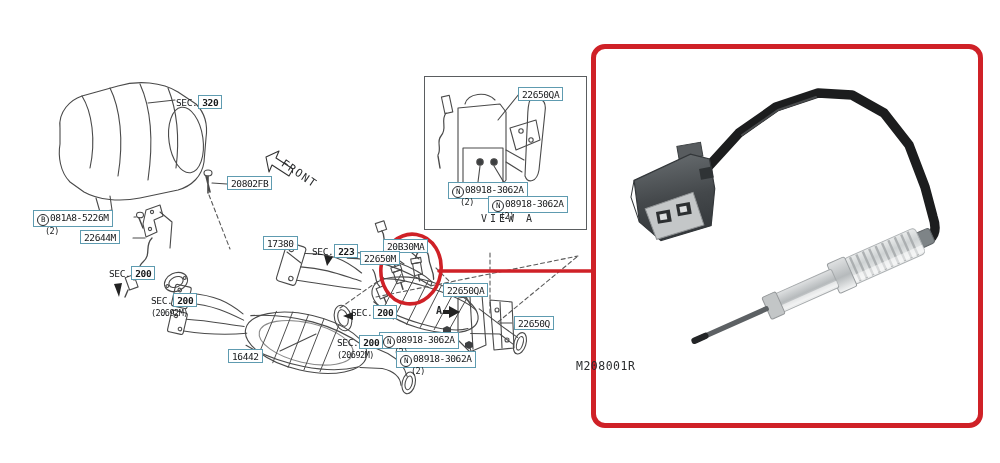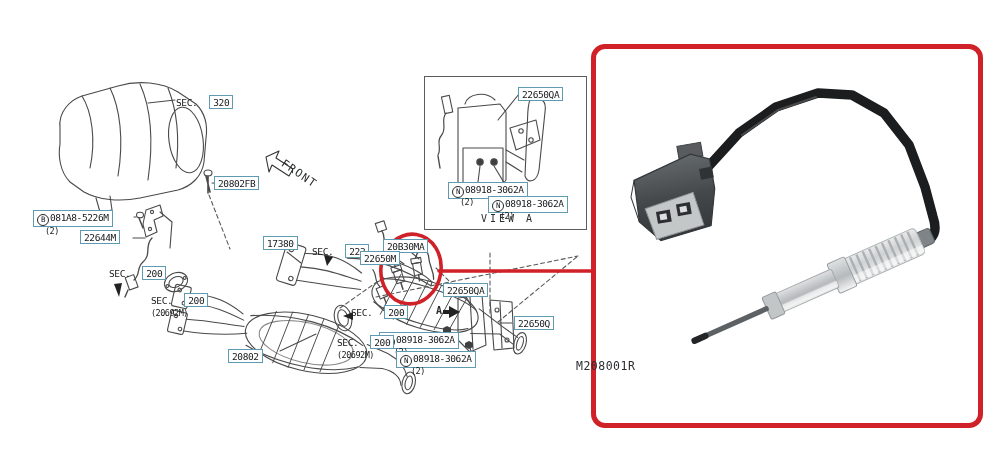--- a/index.html
+++ b/index.html
@@ -7,21 +7,21 @@
          font-family:"DejaVu Sans Mono", monospace;}
   svg{display:block;}
   #linework{position:absolute;left:0;top:0;z-index:1;}
   
   .plabel{position:absolute;z-index:4;font-size:9.5px;line-height:11px;color:#16181a;
           border:1.5px solid #5e9bb0;background:rgba(255,255,255,.97);
           padding:1px 3px 0;white-space:nowrap;letter-spacing:-0.4px;}
   .sec{position:absolute;z-index:4;font-size:9.5px;line-height:11px;color:#16181a;
        white-space:nowrap;letter-spacing:-0.4px;display:flex;align-items:center;}
   .sec .num{border:1.5px solid #5e9bb0;background:rgba(255,255,255,.97);
-            padding:1px 3px 0;margin-left:12px;}
+            padding:1px 3px 0;margin-left:1px;font-weight:bold;}
   .qty{position:absolute;z-index:4;font-size:8.5px;color:#16181a;letter-spacing:-0.5px;}
   .circ{display:inline-block;width:10px;height:10px;border:1px solid #24262a;border-radius:50%;
         font-size:7.5px;line-height:10px;text-align:center;vertical-align:-1px;
         margin-right:1px;background:#fff;}
   .freetext{position:absolute;z-index:4;color:#2a2c2e;white-space:nowrap;}
   #front-label{font-size:11px;letter-spacing:1.5px;transform:rotate(34deg);transform-origin:left top;}
   #viewa-label{font-size:10px;letter-spacing:3px;}
   #drawno-label{font-size:11.5px;letter-spacing:.5px;margin-left:44px;}
   #a-marker{font-size:10px;font-weight:bold;}
   
@@ -197,21 +197,21 @@
     </g>
   </svg>
 
   <div id="inset-box"></div>
 
   <div class="sec" style="left:176px;top:95px">
     <span>SEC.</span>
       <span class="num">320</span>
   </div>
 
-  <div class="plabel" style="left:214px;top:176px">20802FB</div>
+  <div class="plabel" style="left:227px;top:176px">20802FB</div>
 
   <div class="freetext" id="front-label" style="left:286px;top:157px">FRONT</div>
 
   <div class="plabel" style="left:33px;top:210px">
     <span class="circ">B</span><span>081A8-5226M</span>
   </div>
   <div class="qty" style="left:45px;top:226px">(2)</div>
 
   <div class="plabel" style="left:80px;top:230px">22644M</div>
 
@@ -246,21 +246,21 @@
   <div class="plabel" style="left:379px;top:332px">
     <span class="circ">N</span><span>08918-3062A</span>
   </div>
   <div class="qty" style="left:394px;top:347px">(2)</div>
 
   <div class="plabel" style="left:396px;top:351px">
     <span class="circ">N</span><span>08918-3062A</span>
   </div>
   <div class="qty" style="left:411px;top:366px">(2)</div>
 
-  <div class="plabel" style="left:228px;top:349px">20802</div>
+  <div class="plabel" style="left:228px;top:349px">16442</div>
 
   <div class="sec" style="left:351px;top:305px">
     <span>SEC.</span>
       <span class="num">200</span>
   </div>
 
   <div class="sec" style="left:337px;top:335px">
     <span>SEC.</span>
       <span class="num">200</span>
   </div>

